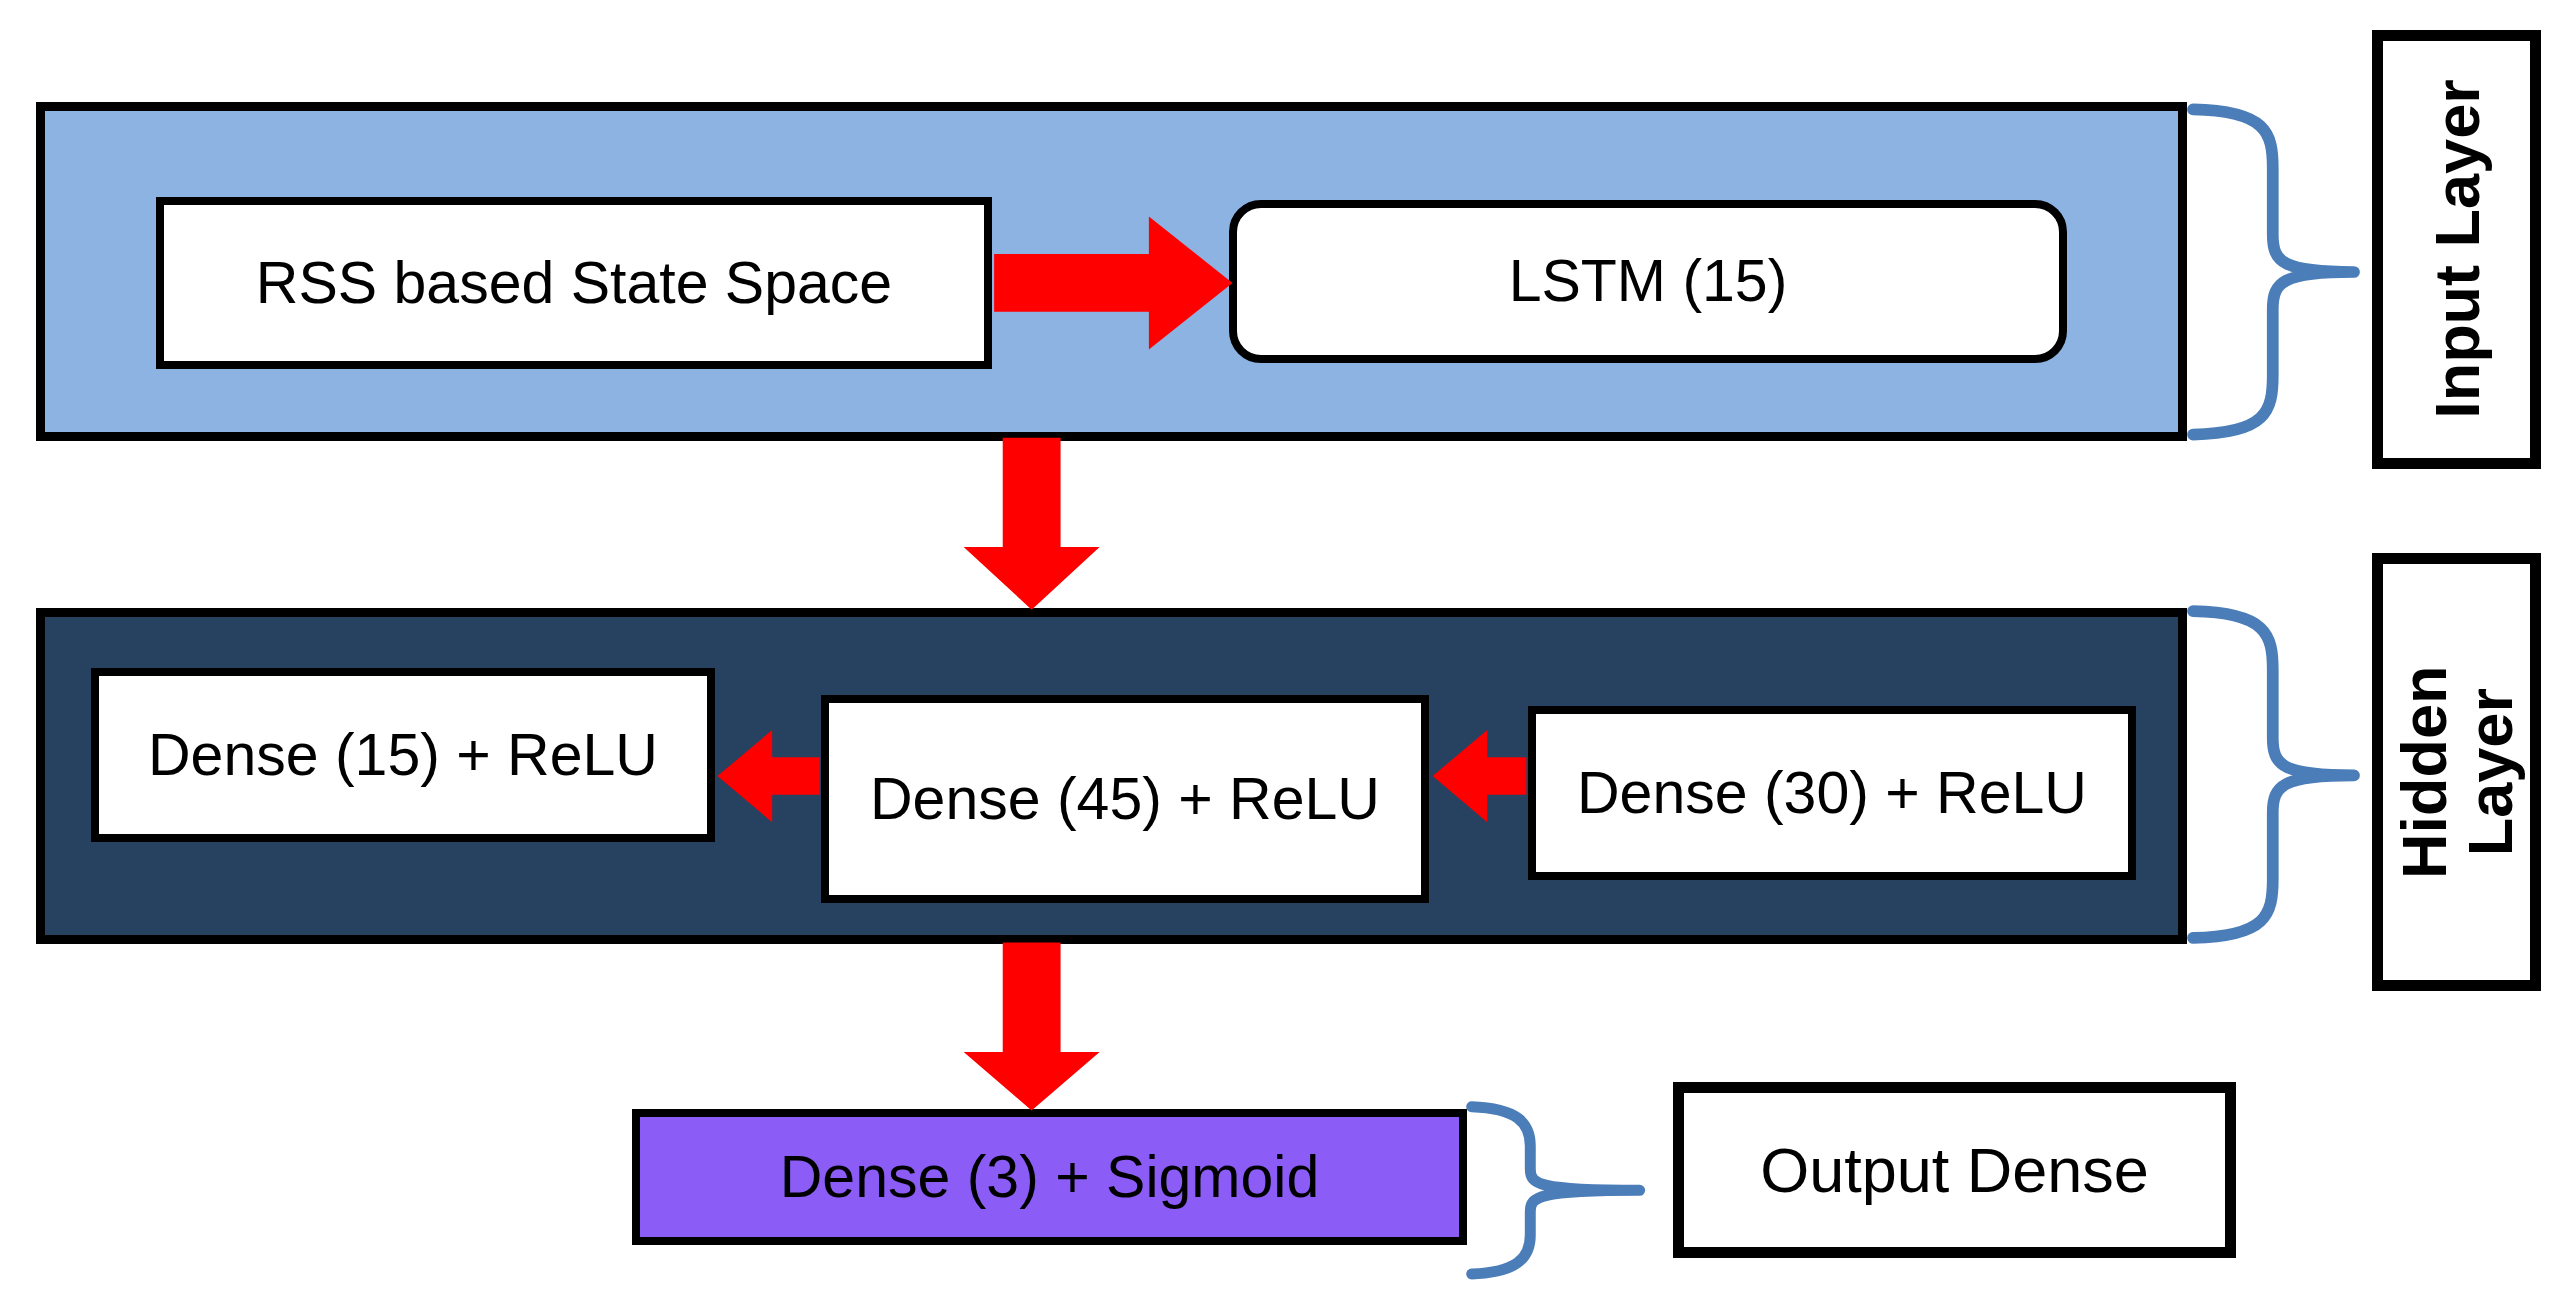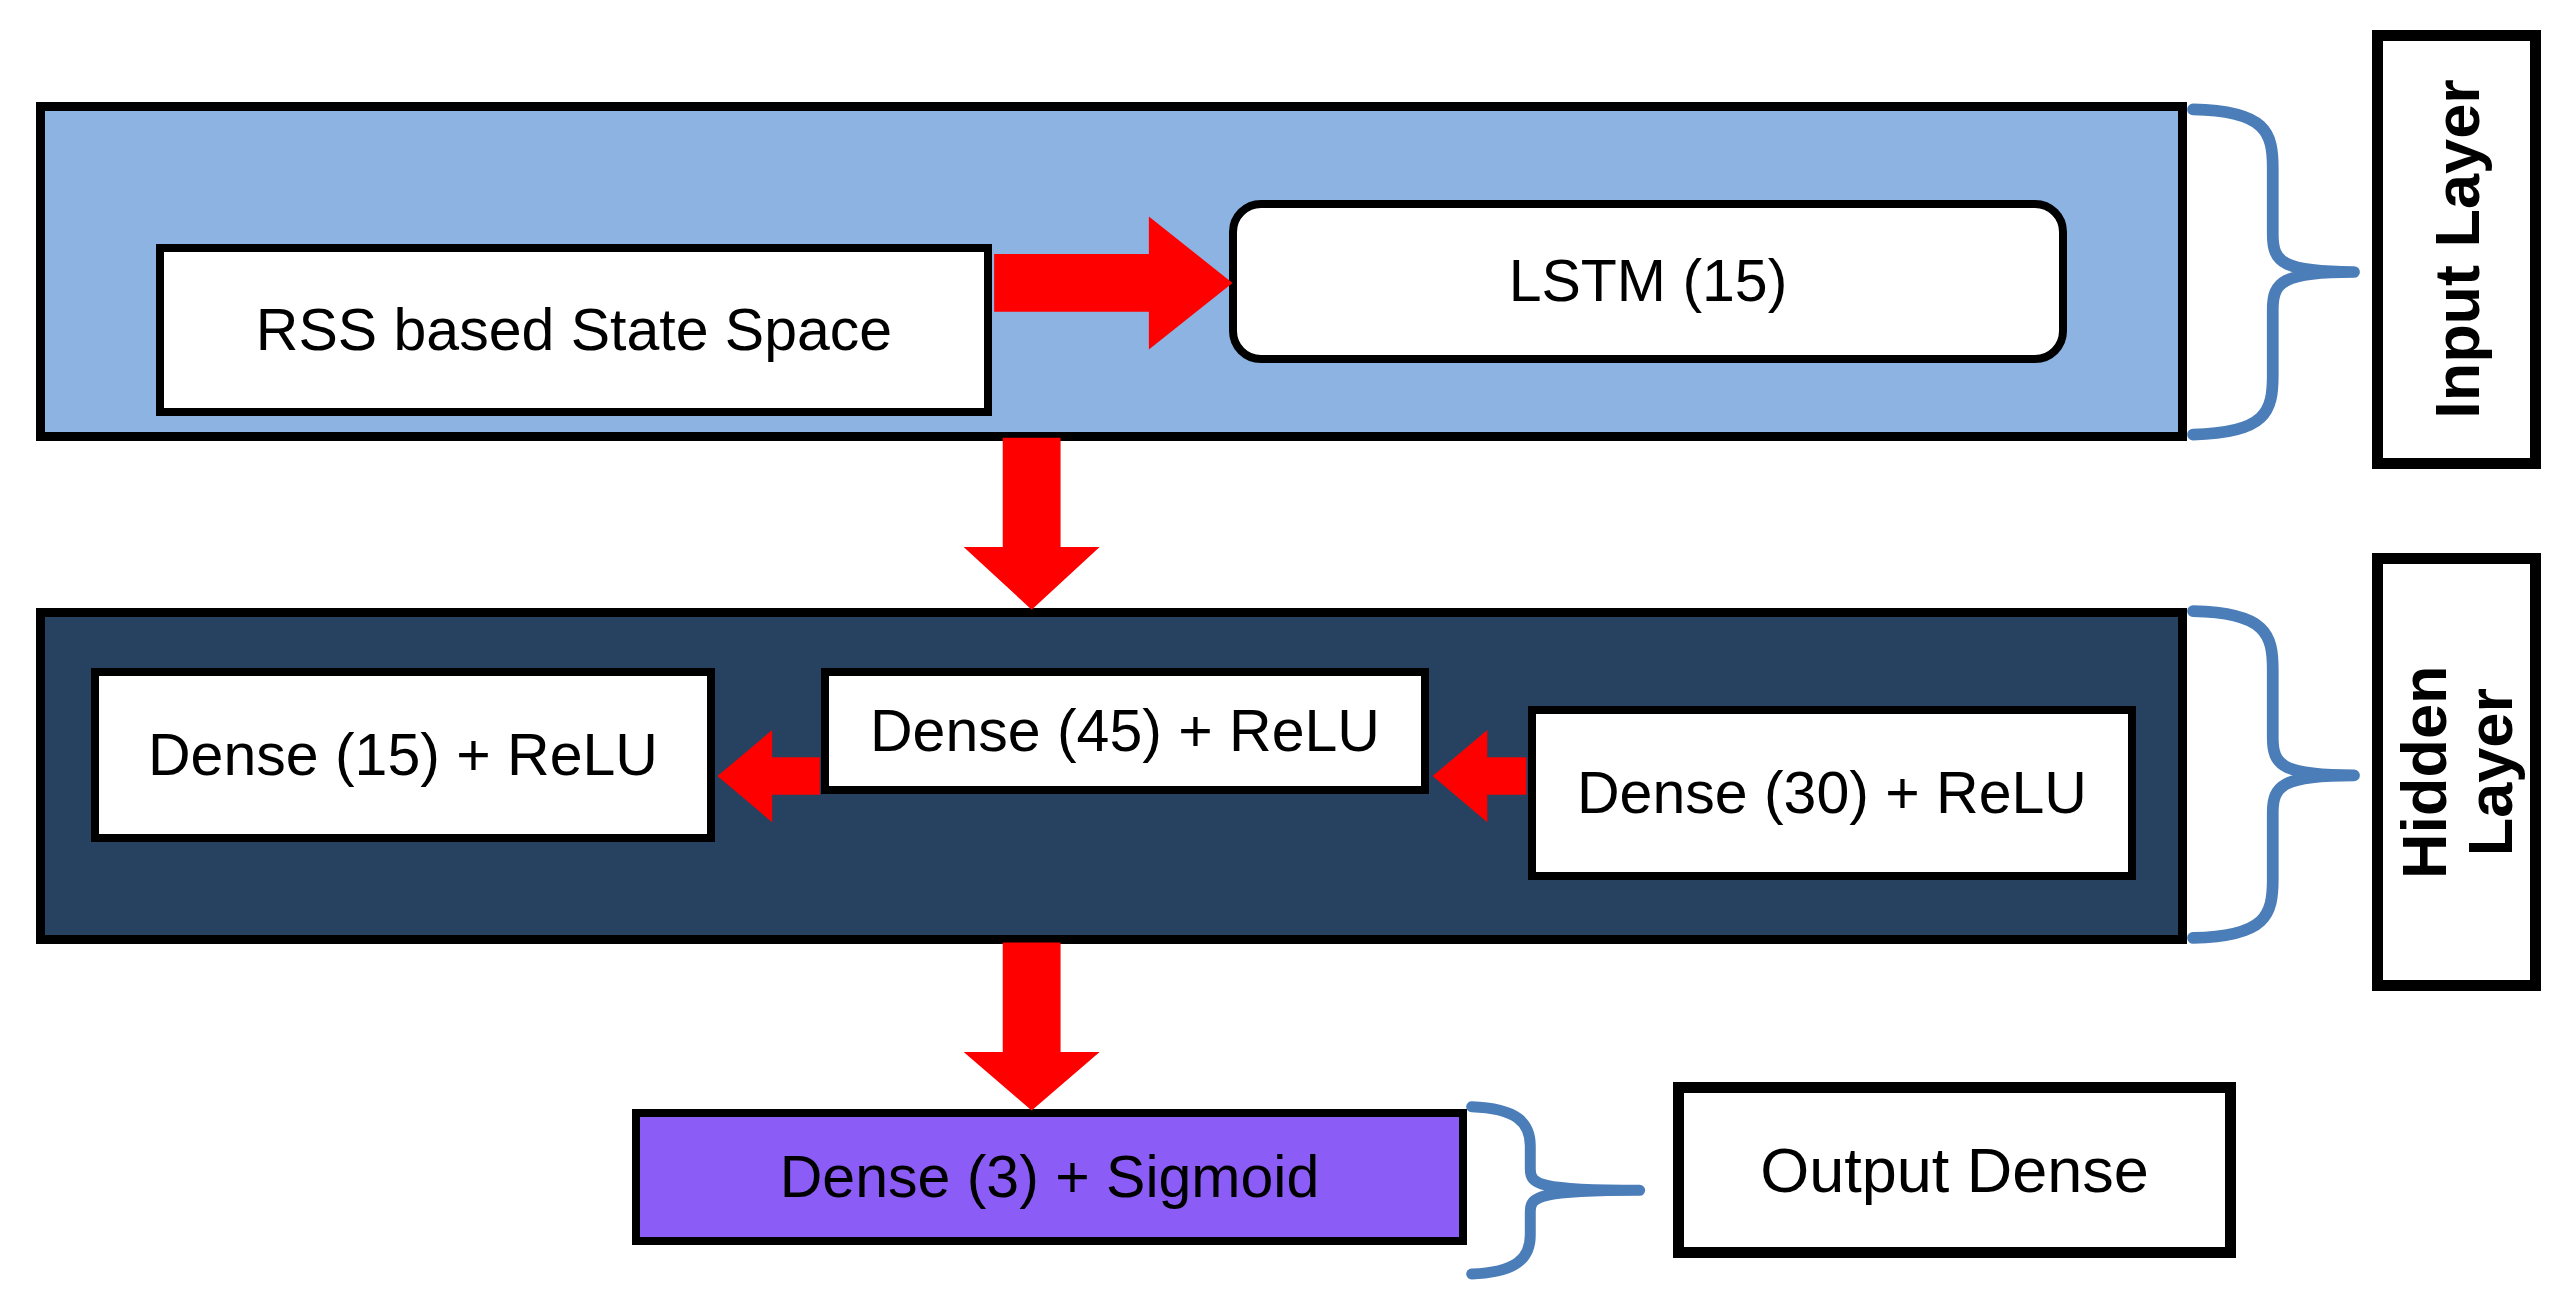--- a/index.html
+++ b/index.html
@@ -22,24 +22,24 @@
     background: #ffffff;
     border: 8.6px solid #000000;
     display: flex;
     align-items: center;
     justify-content: center;
     text-align: center;
     font-size: 59px;
     line-height: 1.1;
     white-space: nowrap;
   }
-  .box-rss     { left: 156px;  top: 197px;  width: 836px; height: 172px; margin-top: 47px; }
+  .box-rss     { left: 156px;  top: 197px;  width: 836px; height: 172px; }
   .box-lstm    { left: 1229px; top: 200px;  width: 838px; height: 163px; border-radius: 32px; }
   .box-d15     { left: 91px;  top: 668px;  width: 624px;  height: 174px; }
-  .box-d45     { left: 821px; top: 668px;  width: 608px;  height: 126px; }
+  .box-d45     { left: 821px; top: 695px;  width: 608px;  height: 208px; }
   .box-d30     { left: 1528px; top: 690px;  width: 608px;  height: 174px; margin-top: 16px; }
   .box-green   { left: 632px;  top: 1109px; width: 835px; height: 136px; background: #8b5cf6; text-align: center; }
   .label-box {
     background: #ffffff;
     border: 11.7px solid #000000;
     display: flex;
     align-items: center;
     justify-content: center;
     text-align: center;
     font-size: 63px;

